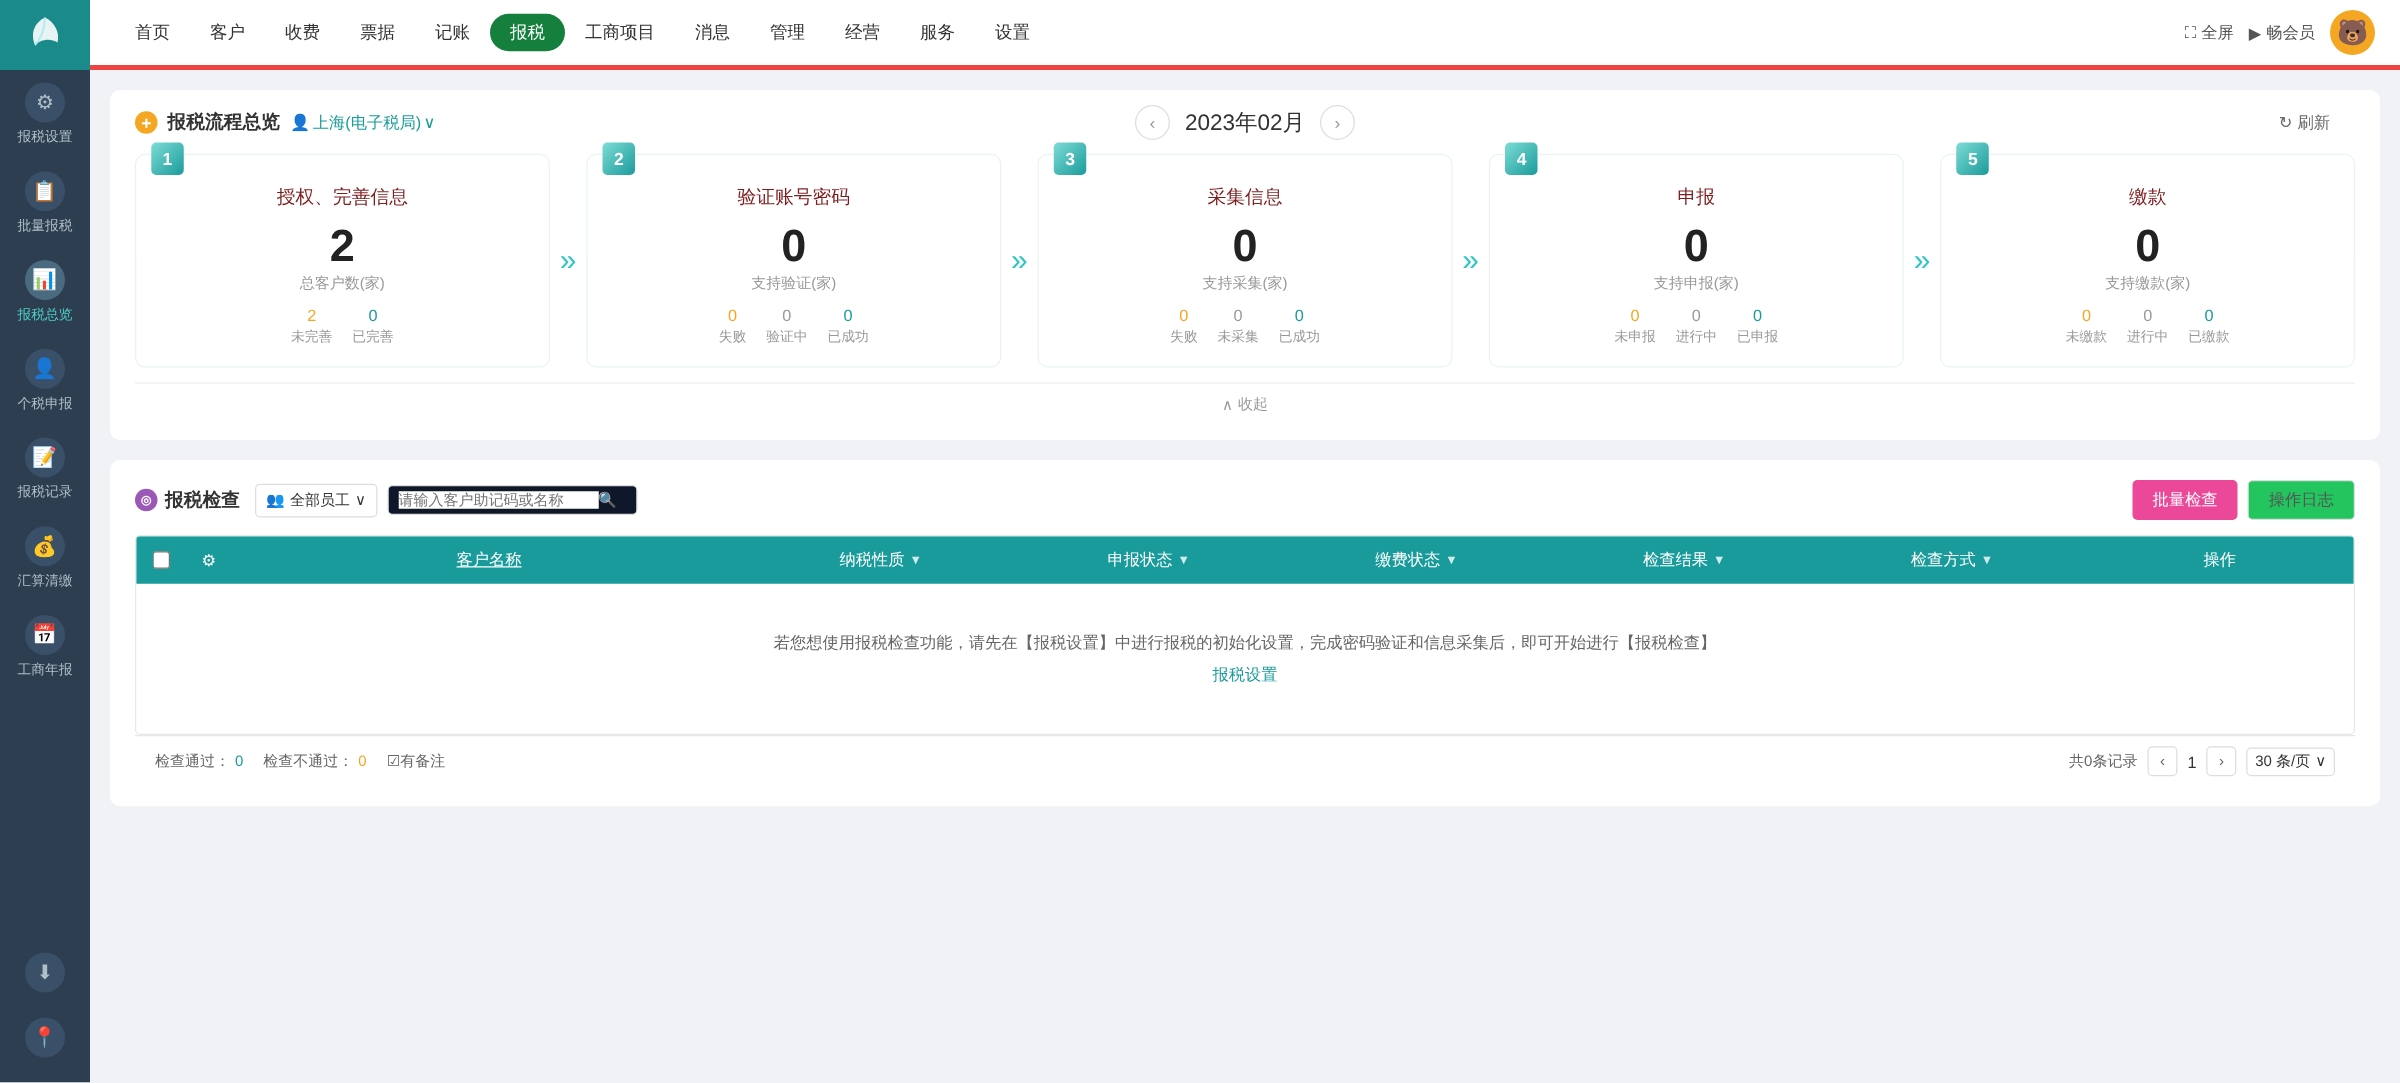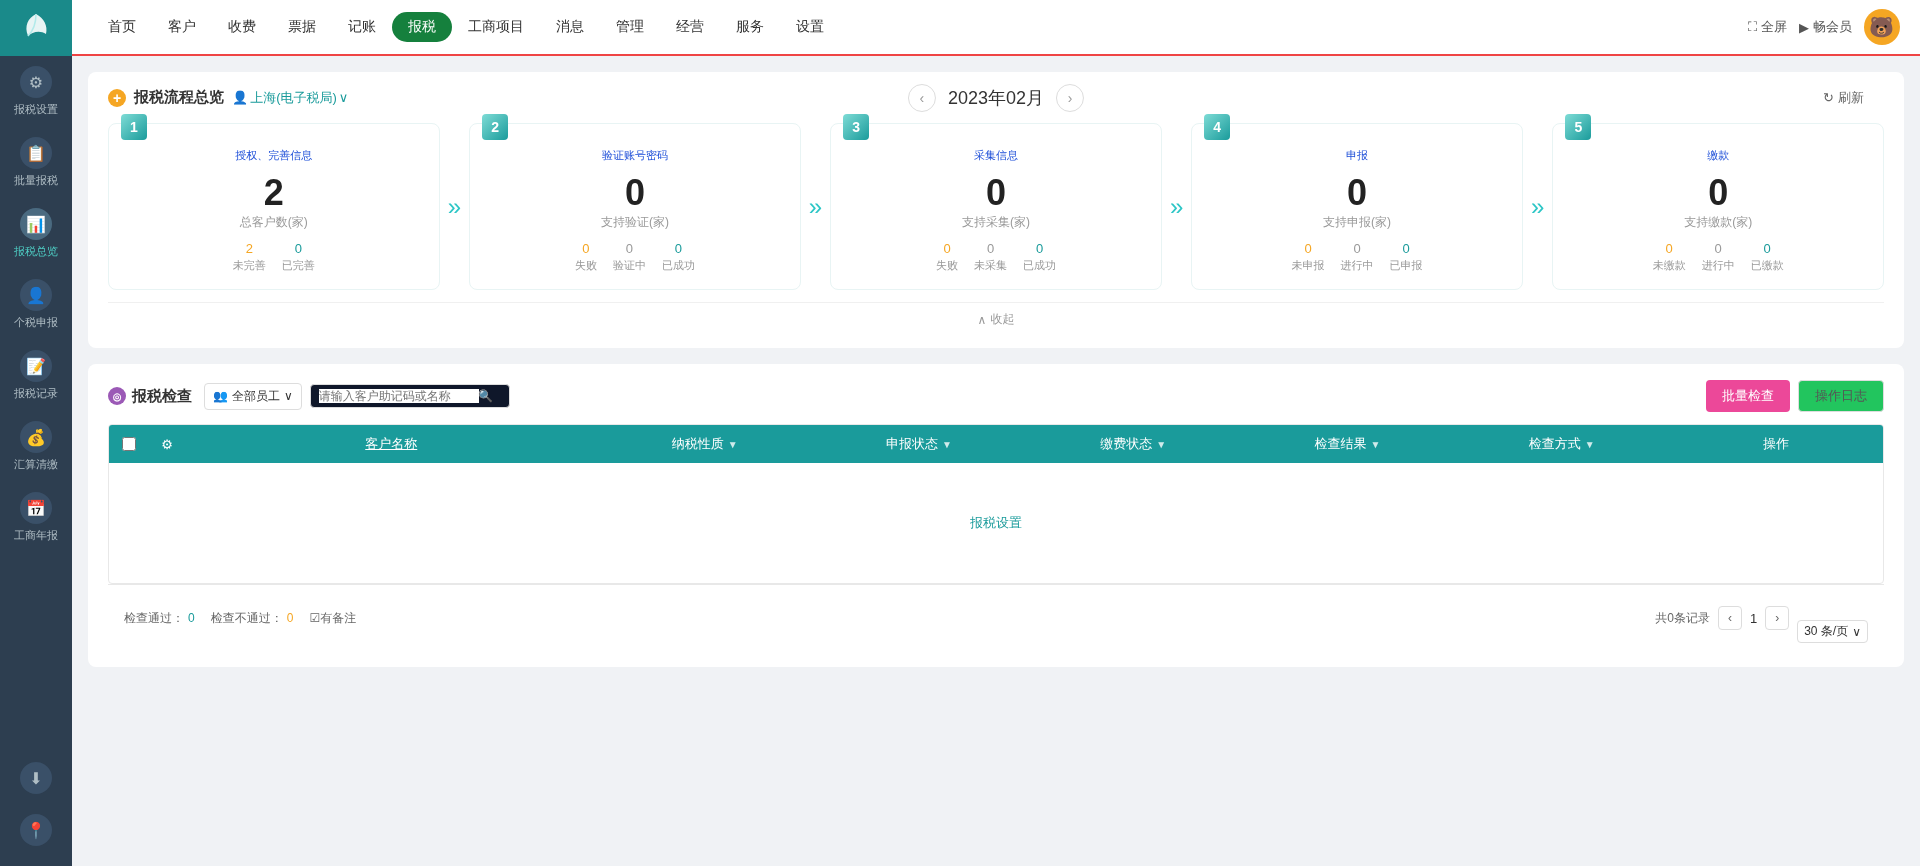--- a/index.html
+++ b/index.html
@@ -62,21 +62,21 @@
       display: flex;
       flex-direction: column;
       overflow: hidden;
     }
     .topnav {
       height: 56px;
       background: #fff;
       display: flex;
       align-items: center;
       padding: 0 20px;
-      border-bottom: 2px solid #ef4444;
+      border-bottom: 4px solid #ef4444;
       flex-shrink: 0;
     }
     .topnav-items {
       display: flex;
       align-items: center;
       gap: 0;
       flex: 1;
     }
     .nav-item {
       padding: 6px 16px;
@@ -214,22 +214,22 @@
       border-radius: 4px;
       background: linear-gradient(135deg, #7edcd6, #1a9b9b);
       color: #fff;
       font-size: 14px;
       font-weight: bold;
       display: flex;
       align-items: center;
       justify-content: center;
     }
     .flow-card-title {
-      font-size: 11px;
-      color: #1d4ed8;
+      font-size: 15px;
+      color: #7f1d1d;
       text-align: center;
       margin-top: 8px;
       margin-bottom: 8px;
     }
     .flow-card-count {
       font-size: 36px;
       font-weight: bold;
       text-align: center;
       color: #222;
       line-height: 1.2;
@@ -441,21 +441,20 @@
     }
     .page-size-select {
       display: flex;
       align-items: center;
       border: 1px solid #ddd;
       border-radius: 4px;
       padding: 2px 6px;
       cursor: pointer;
       gap: 4px;
       color: #333;
-      margin-top: 27px;
     }
 
     .plus-icon {
       width: 18px;
       height: 18px;
       border-radius: 50%;
       background: #f5a623;
       color: #fff;
       display: flex;
       align-items: center;
@@ -759,20 +758,21 @@
           <div class="th-cell">
             <span>检查方式</span>
             <span class="filter-icon">▼</span>
           </div>
           <div class="th-cell">
             <span>操作</span>
           </div>
         </div>
 
         <div class="table-body">
+          <div>若您想使用报税检查功能，请先在【报税设置】中进行报税的初始化设置，完成密码验证和信息采集后，即可开始进行【报税检查】</div>
           <a class="setup-link">报税设置</a>
         </div>
       </div>
 
       <div class="table-footer">
         <div class="footer-stat">
           <span>检查通过：</span>
           <span class="link">0</span>
         </div>
         <div class="footer-stat">

